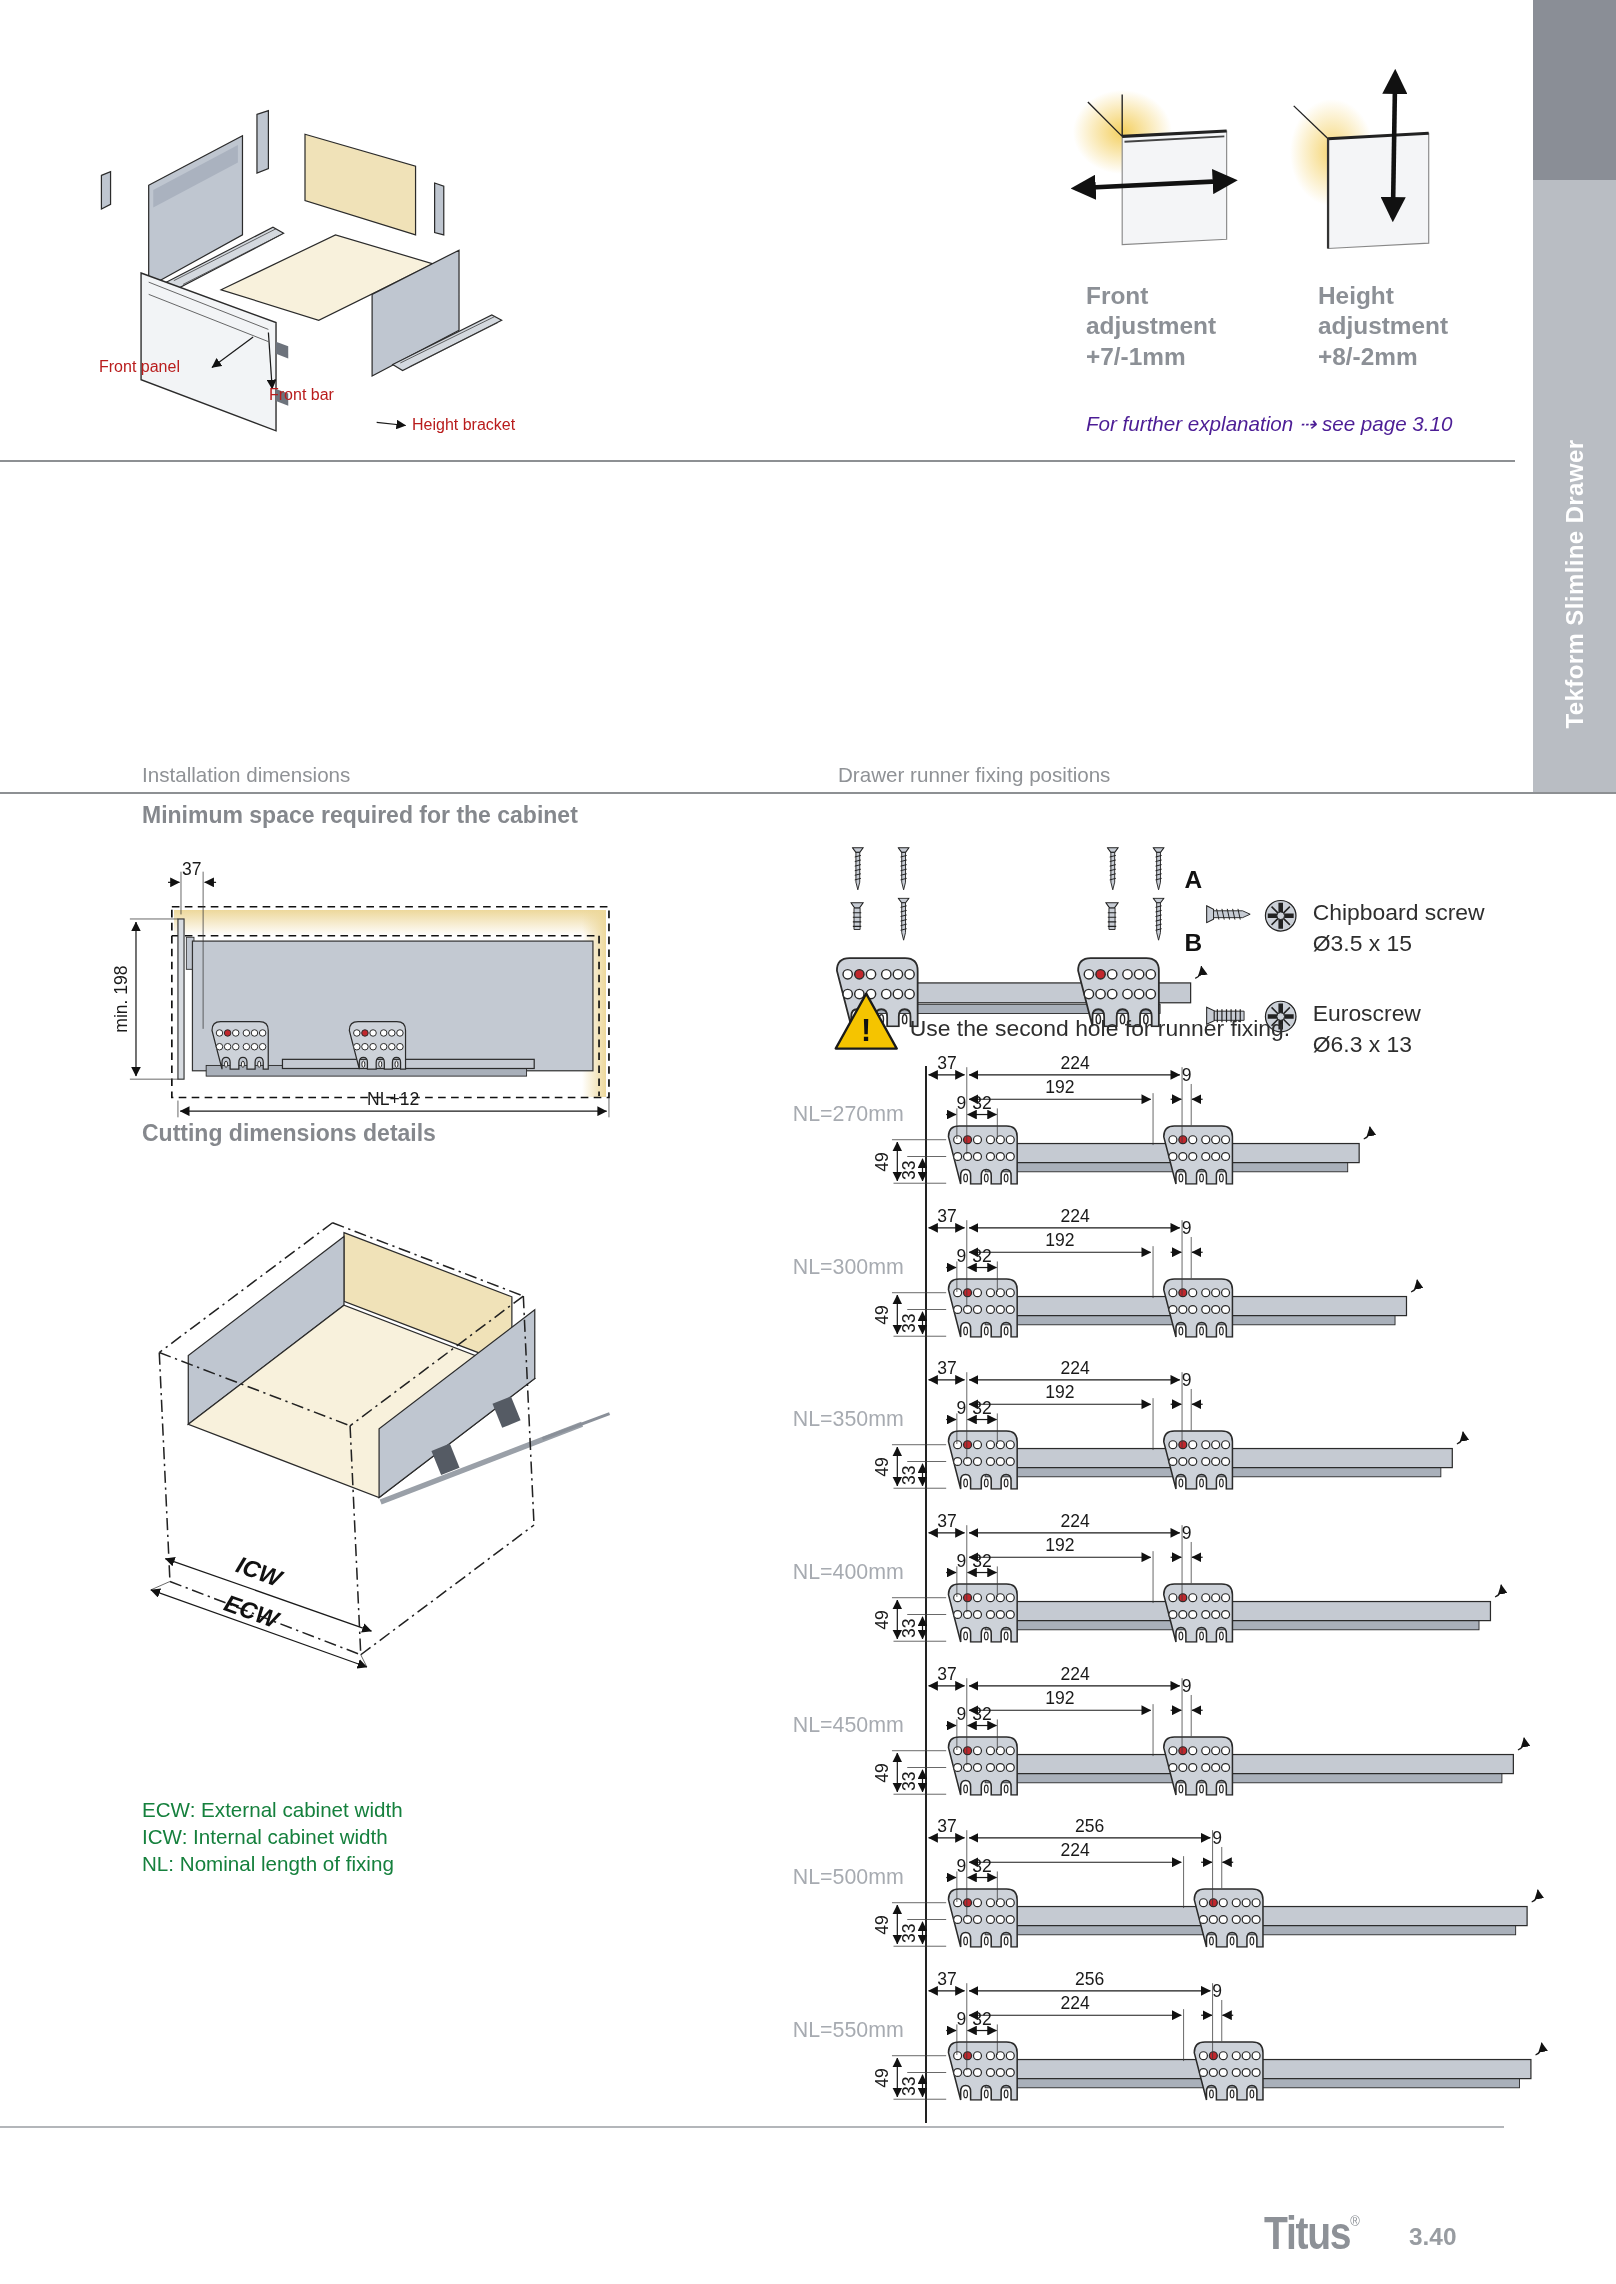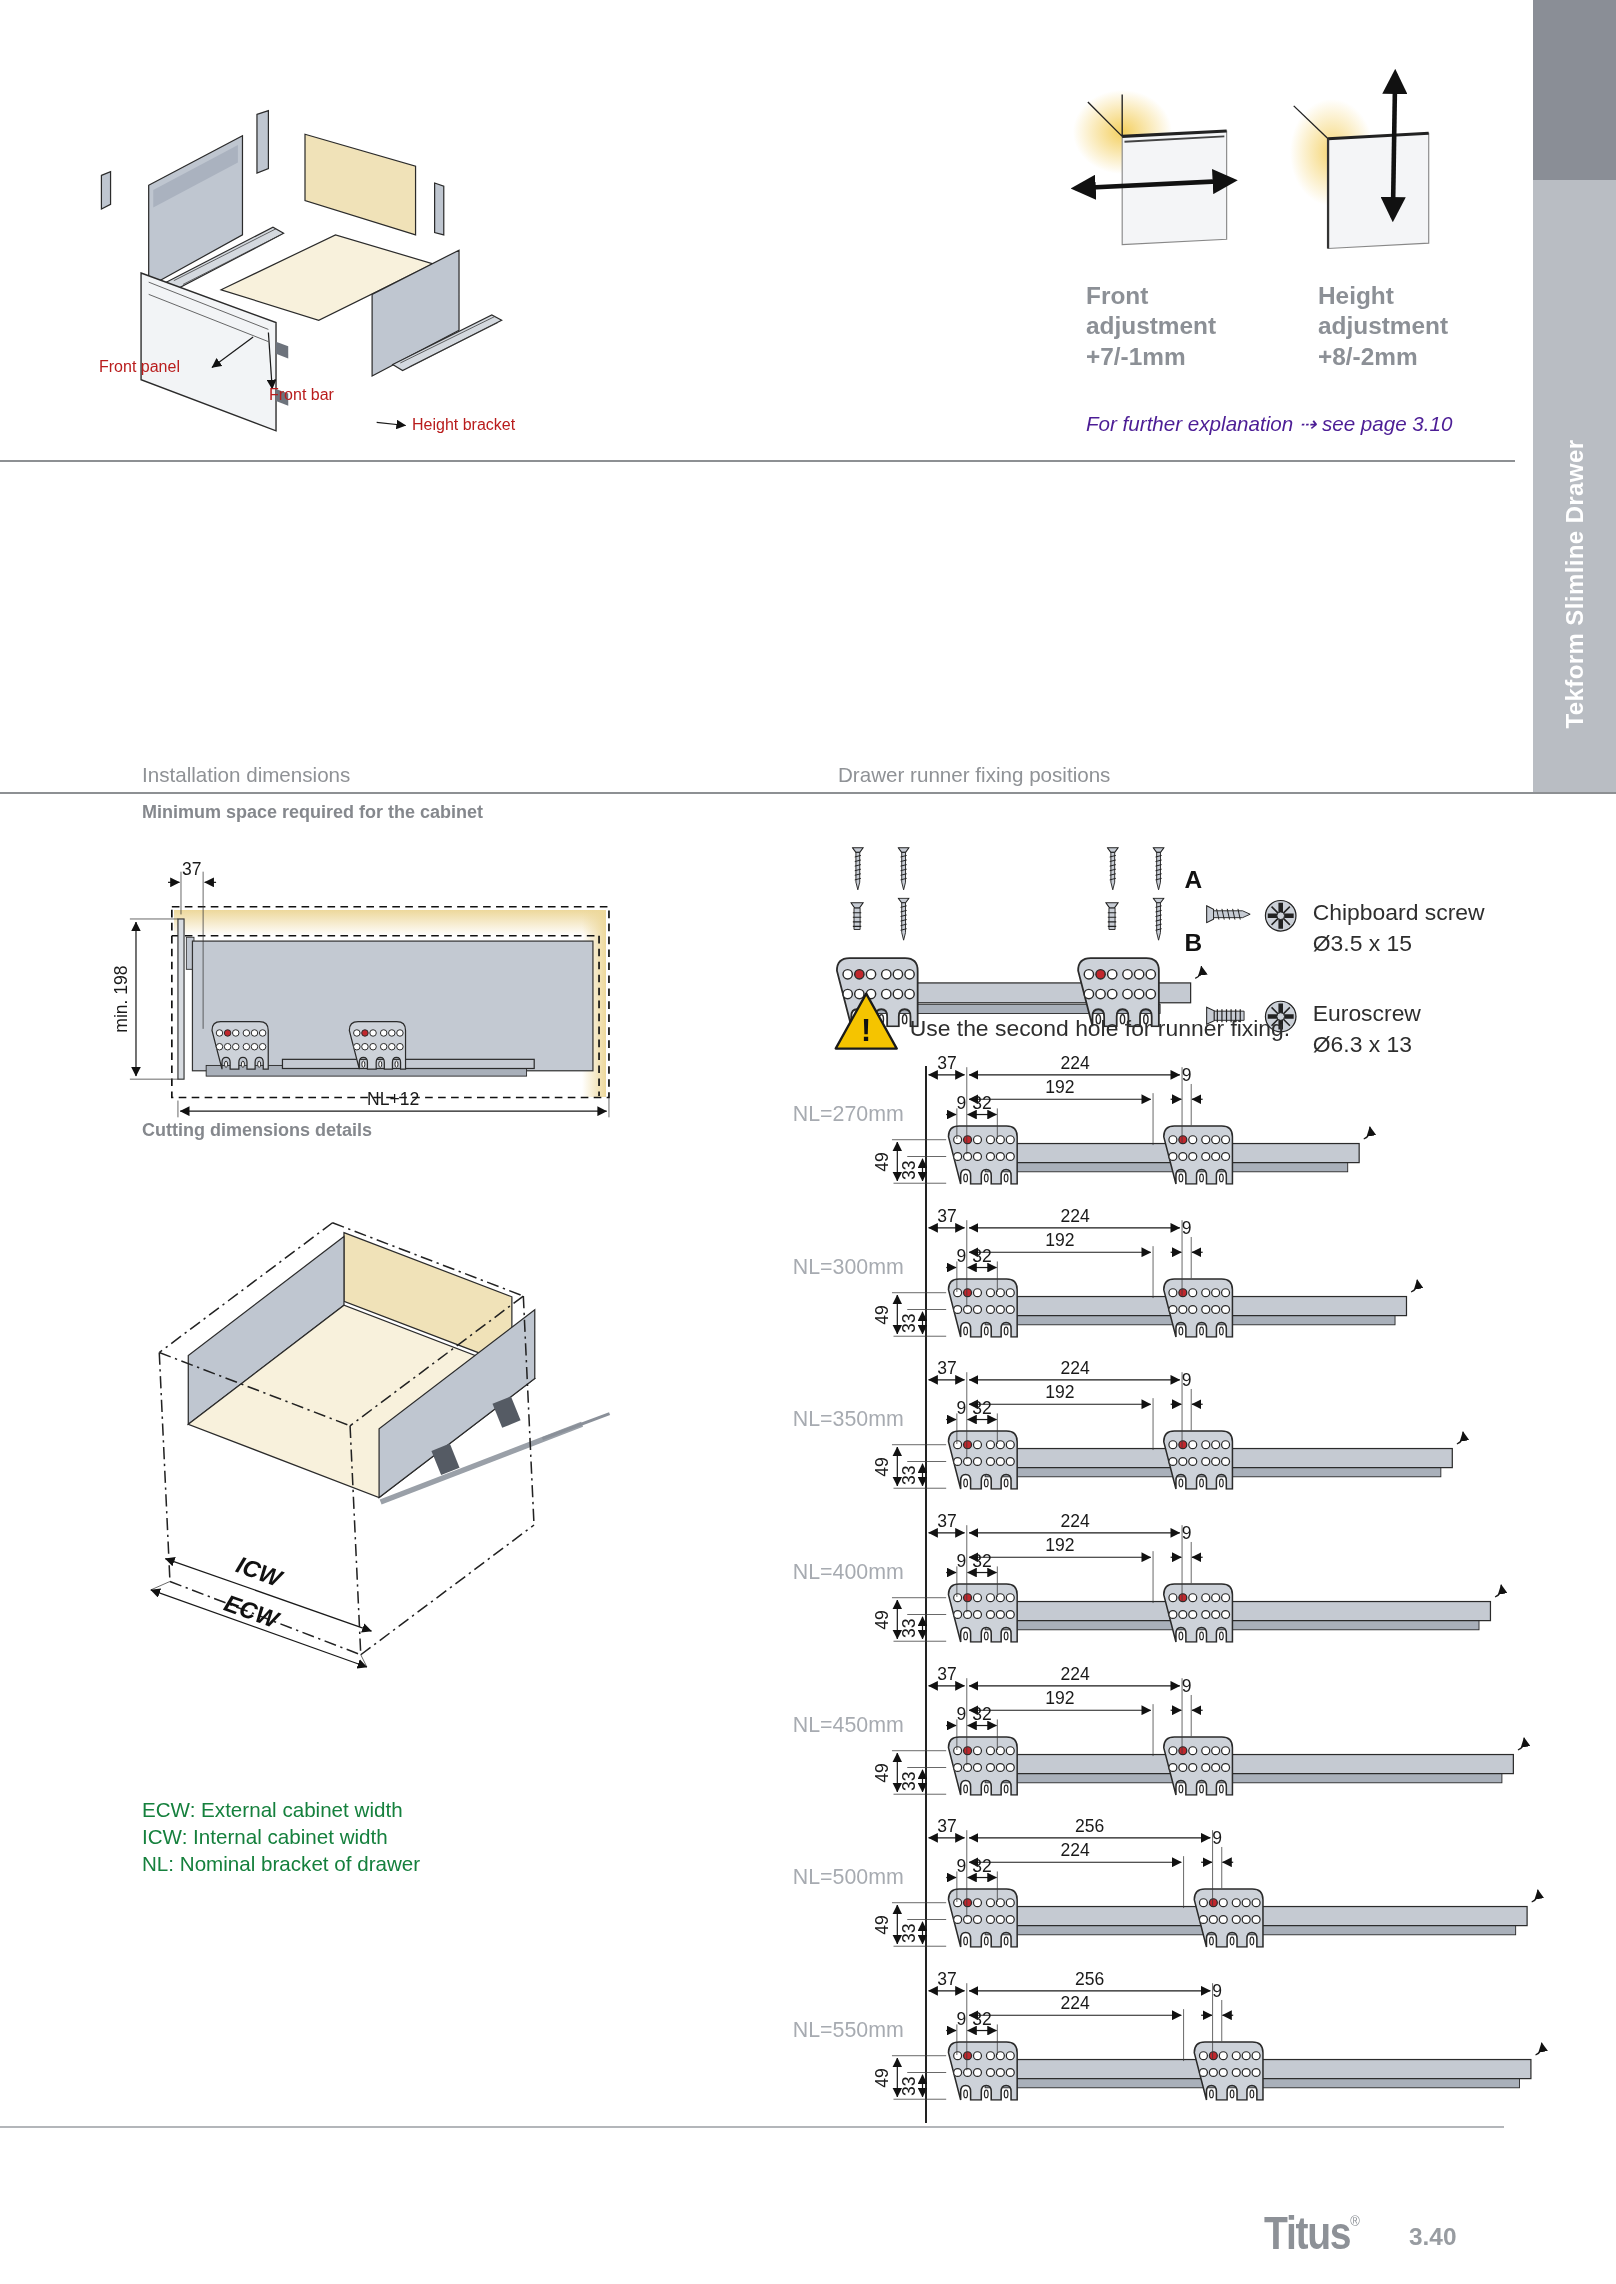--- a/index.html
+++ b/index.html
@@ -1,20 +1,20 @@
 <!DOCTYPE html>
 <html style="font-size:12.2px"><head>
 <meta charset="utf-8">
 <style>
   html,body{margin:0;padding:0;background:#fff}
   .page{position:relative;width:1616px;height:2284px;background:#fff;overflow:hidden;
         font-family:"Liberation Sans",sans-serif;color:#222}
   .abs{position:absolute}
   .hdr{font-size:20.6px;color:#8f9296}
-  .bhdr{font-size:18px;font-weight:bold;color:#85888d}
+  .bhdr{font-size:23px;font-weight:bold;color:#85888d}
   .lbl{font-size:16px;color:#b91c1c;white-space:nowrap}
   .adjline{font-size:24.4px;font-weight:600;color:#8c9096;line-height:30.5px;white-space:nowrap}
   .note{font-size:20.6px;font-style:italic;color:#4c1d95;white-space:nowrap}
   .legend{font-size:20.6px;color:#15803d;line-height:27px;white-space:nowrap}
   .divider{background:#8d9093;height:2.3px}
   .divider.light{background:#b3b6ba}
   .sidebar-dark{background:#8a8e96}
   .sidebar-light{background:#b9bdc3}
   .sidetitle{font-size:24px;font-weight:bold;color:#ffffff;letter-spacing:0.4px;white-space:nowrap;
              transform:translate(-50%,-50%) rotate(-90deg)}
@@ -230,21 +230,21 @@
     <g>
       <path class="thin" d="M72,497 L47,508 M322,593 L330,609"></path>
       <path class="dim" d="M66,467 L336,562"></path>
       <text class="t-italic" transform="rotate(20 185 494)" x="185" y="494">ICW</text>
       <path class="dim" d="M47,508 L330,609"></path>
       <text class="t-italic" transform="rotate(20 175 546)" x="175" y="546">ECW</text>
     </g>
   </svg>
   <div class="abs legend" style="left:142px;top:1796px">ECW: External cabinet width</div>
   <div class="abs legend" style="left:142px;top:1823px">ICW: Internal cabinet width</div>
-  <div class="abs legend" style="left:142px;top:1850px">NL: Nominal bracket of drawer</div>
+  <div class="abs legend" style="left:142px;top:1850px">NL: Nominal length of fixing</div>
 
   <svg class="abs" style="left:824px;top:844px" width="718" height="229" viewBox="0 0 940 300">
     <g>
       <use href="#sv" x="36" y="4" width="16" height="58"></use>
       <use href="#sv" x="96" y="4" width="16" height="58"></use>
       <use href="#se" x="34" y="76" width="18" height="40"></use>
       <use href="#sv" x="96" y="70" width="16" height="58"></use>
       <use href="#sv" x="370" y="4" width="16" height="58"></use>
       <use href="#sv" x="430" y="4" width="16" height="58"></use>
       <use href="#se" x="368" y="76" width="18" height="40"></use>

